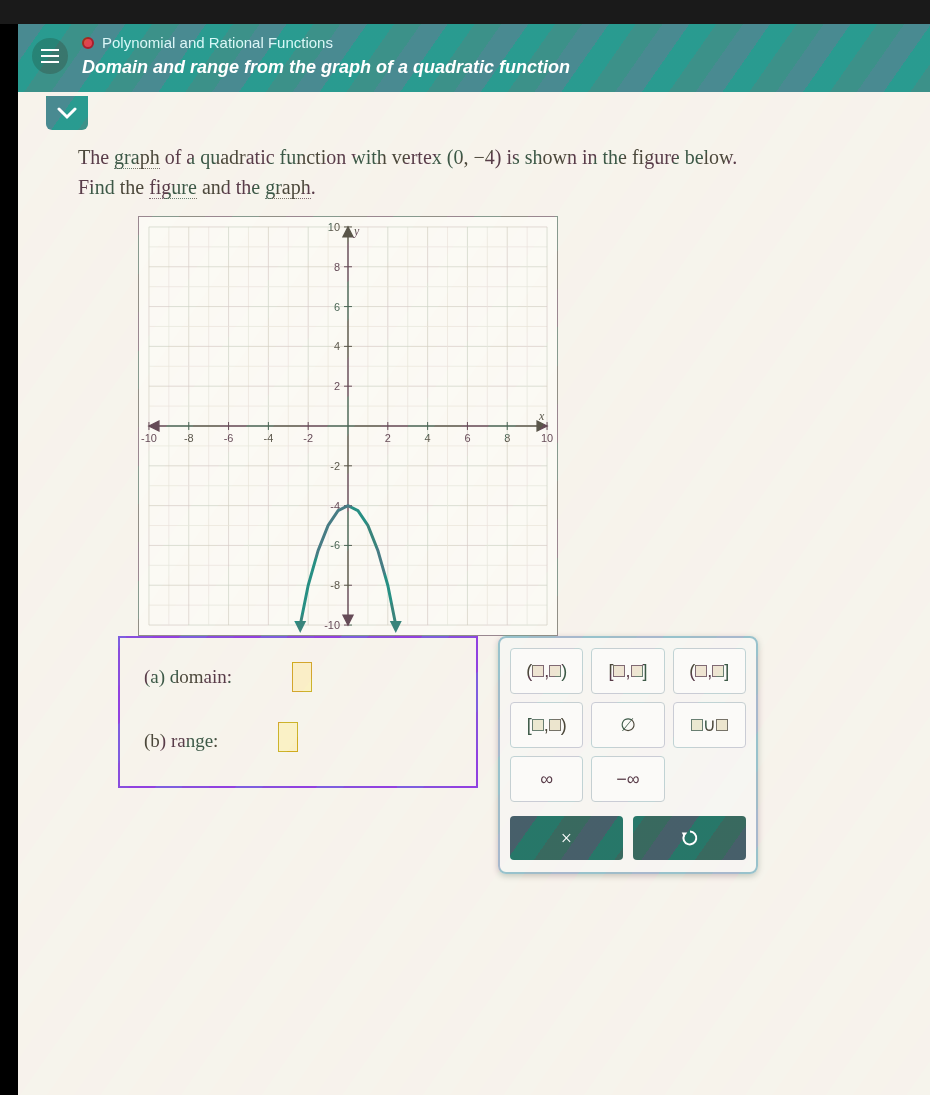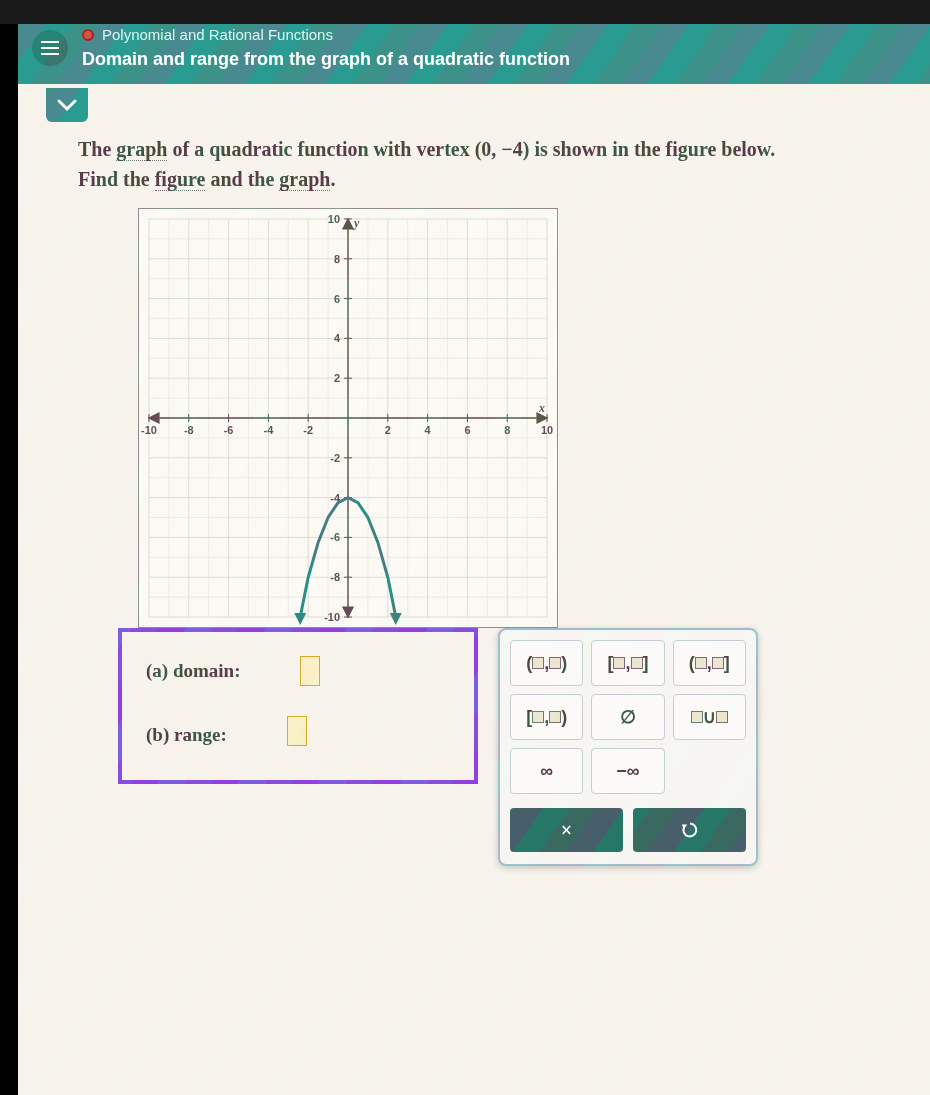--- a/index.html
+++ b/index.html
@@ -29,74 +29,73 @@
         rgba(255,120,180,0.45) 0 22px,
         rgba(120,255,170,0.45) 22px 44px,
         rgba(255,230,150,0.35) 44px 66px);
     mix-blend-mode: screen;
     opacity: .55;
     z-index: 50;
   }
   .header {
     background: #0d7a7a;
     color: #fff;
-    padding: 2px 14px 14px 14px;
+    padding: 10px 14px 14px 14px;
     display: flex;
     align-items: flex-start;
     gap: 14px;
     position: relative;
     z-index: 10;
   }
   .hamburger {
     width: 36px; height: 36px;
     border-radius: 50%;
     background: #0a5a5a;
     display: flex; flex-direction: column;
     justify-content: center; align-items: center;
     gap: 4px; cursor: pointer;
     margin-top: 4px;
   }
   .hamburger span { width: 18px; height: 2px; background: #fff; }
   .header-text { flex: 1; }
   .breadcrumb-row { display: flex; align-items: center; gap: 8px; font-size: 15px; margin-bottom: 6px; color: #d0f5f5; font-family: Arial, sans-serif;}
   .red-dot { width: 12px; height: 12px; border-radius: 50%; background: #d32b2b; border: 2px solid #8b0000;}
-  .header-title { font-size: 18px; font-weight: bold; font-family: Arial, sans-serif; }
+  .header-title { font-size: 18px; font-weight: bold; font-family: Arial, sans-serif; font-style: italic; }
   .collapse-tab {
     position: absolute;
     top: 4px; left: 28px;
     width: 42px; height: 34px;
     background: #0d7a7a;
     border-radius: 0 0 6px 6px;
     display: flex; align-items: center; justify-content: center;
     color: #fff; font-size: 22px; font-weight: bold;
     cursor: pointer;
     z-index: 20;
   }
   .content {
     position: relative;
     padding: 50px 40px 20px 60px;
     color: #222;
     z-index: 10;
-    font-weight: bold;
   }
   .prompt { font-size: 20px; line-height: 1.5; margin-bottom: 14px; }
   .dotted { border-bottom: 1px dotted #555; }
   .vertex { font-family: 'Times New Roman', serif; }
   .graph-box {
     width: 420px; height: 420px;
     border: 1px solid #777;
     background: #faf8f2;
     margin-left: 60px;
     position: relative;
   }
   .graph-box svg { width: 100%; height: 100%; }
   .instruction { font-size: 20px; margin: 16px 0 18px 0; }
   .answer-row { display: flex; gap: 20px; align-items: flex-start; margin-left: 40px;}
   .answer-box {
-    border: 4px solid #6d28d9;
+    border: 2px solid #6d28d9;
     width: 360px;
     padding: 24px 24px;
     background: rgba(255,255,255,0.0);
   }
   .ans-line { display: flex; align-items: center; gap: 20px; margin-bottom: 30px; font-size: 19px;}
   .ans-line:last-child { margin-bottom: 10px; align-items: flex-end;}
   .slot {
     width: 20px; height: 30px;
     border: 1px solid #c59a00;
     background: rgba(255,230,120,0.4);

